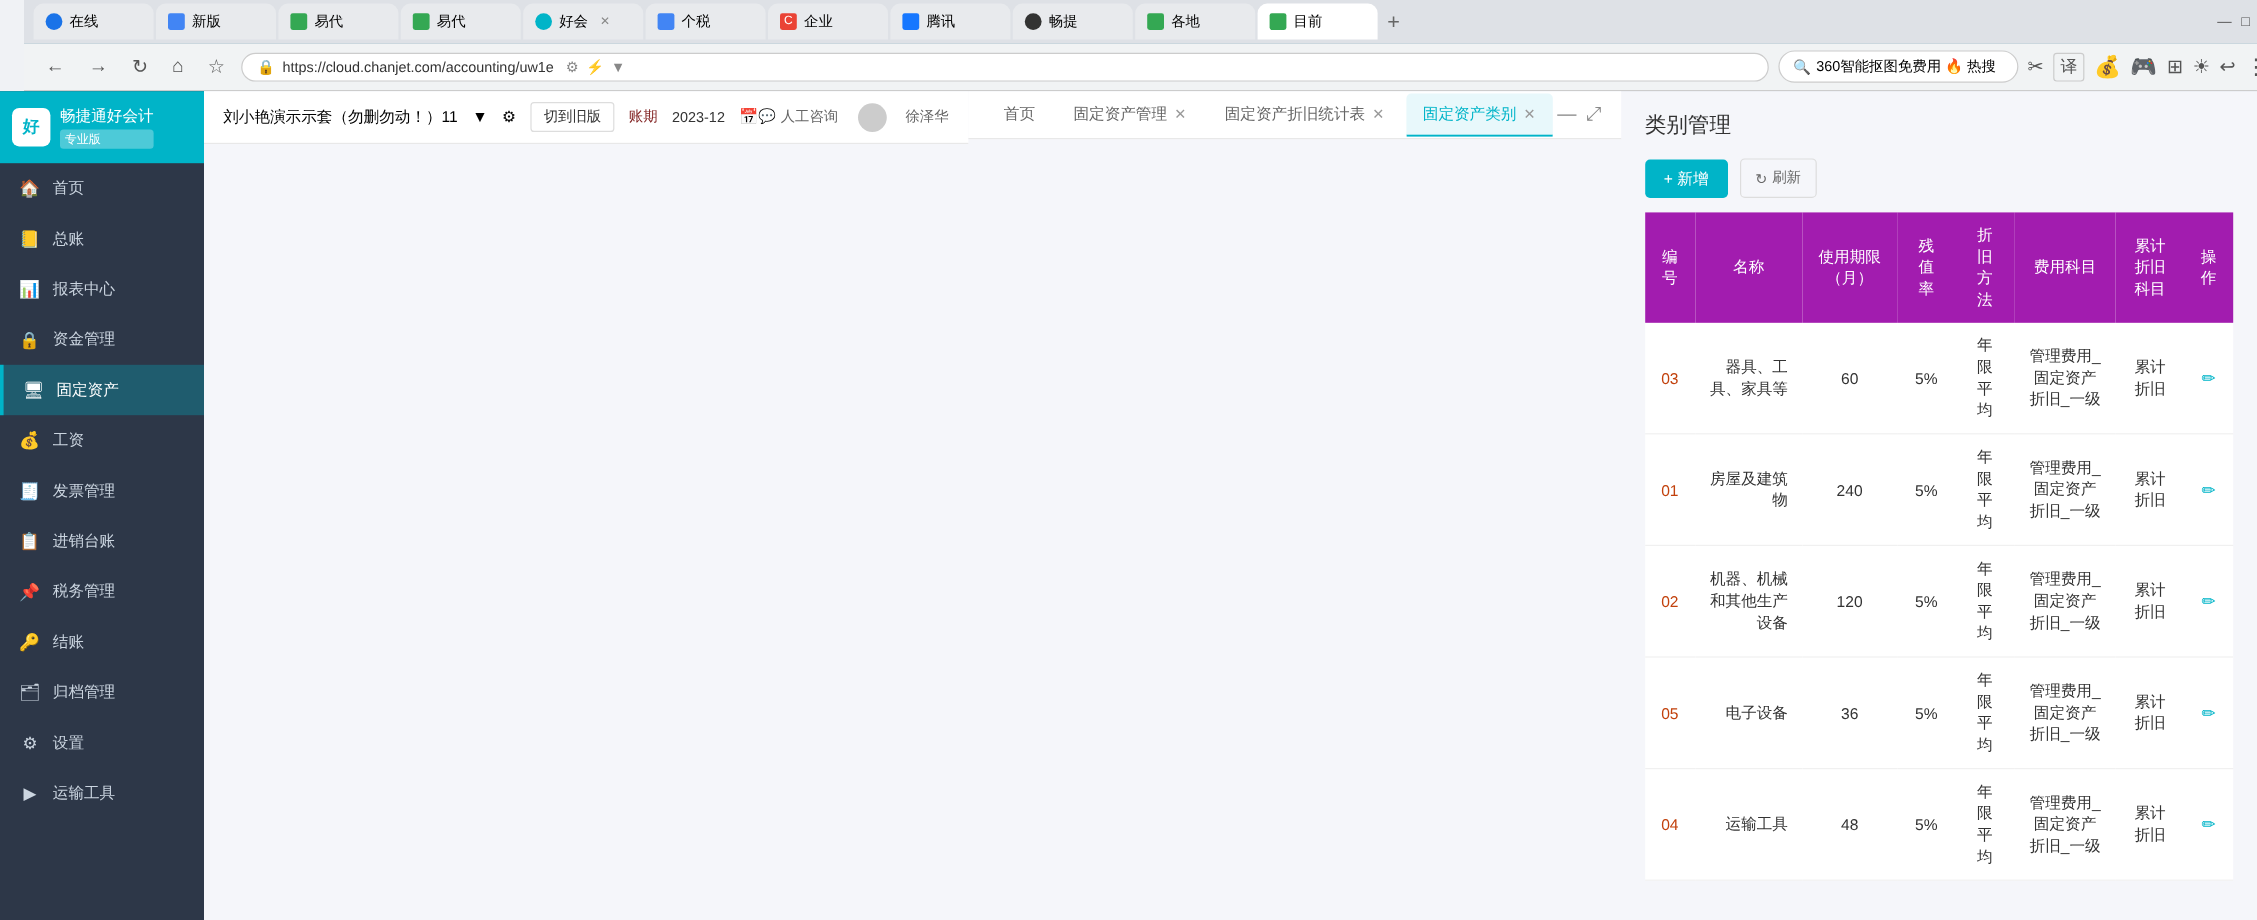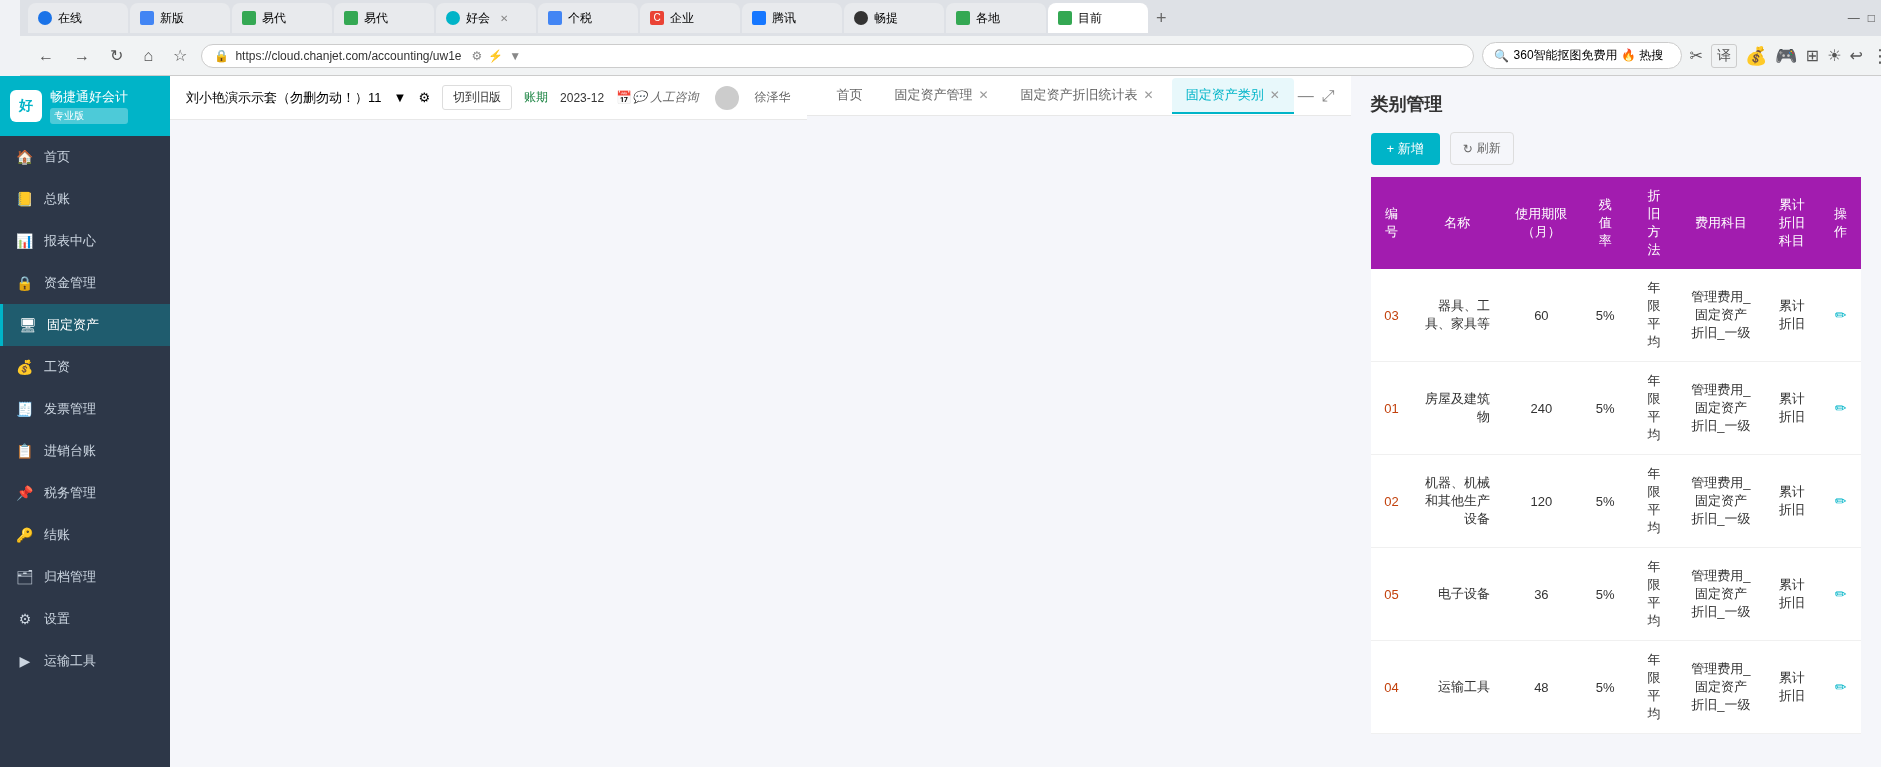--- a/index.html
+++ b/index.html
@@ -31,36 +31,36 @@
     .nav-item { display: flex; align-items: center; padding: 12px 16px; gap: 10px; cursor: pointer; color: #cbd5e0; font-size: 13px; }
     .nav-item.active { background: rgba(0,180,200,0.3); color: #fff; border-left: 3px solid #00b4c8; }
     .nav-item .nav-icon { width: 18px; height: 18px; display: flex; align-items: center; justify-content: center; font-size: 14px; }
 
     
     .main-content { flex: 1; display: flex; flex-direction: row; background: #f5f6fa; overflow: hidden; }
 
     
     .top-bar { background: #fff; border-bottom: 1px solid #e8e8e8; padding: 0 16px; height: 44px; display: flex; align-items: center; justify-content: space-between; }
     .top-bar-left { display: flex; align-items: center; gap: 12px; font-size: 13px; }
-    .period-label { color: #15803d; font-size: 12px; }
+    .period-label { color: #7f1d1d; font-size: 12px; }
     .period-value { color: #333; font-size: 12px; }
     .switch-btn { border: 1px solid #ddd; background: #fff; padding: 3px 10px; border-radius: 3px; font-size: 12px; cursor: pointer; color: #333; }
     .top-bar-right { display: flex; align-items: center; gap: 16px; font-size: 12px; color: #666; }
 
     
     .tab-nav { background: #fff; border-bottom: 1px solid #e8e8e8; display: flex; align-items: center; padding: 0 16px; height: 40px; gap: 4px; }
     .page-tab { display: flex; align-items: center; padding: 8px 14px; font-size: 13px; color: #666; cursor: pointer; border-bottom: 2px solid transparent; gap: 6px; white-space: nowrap; }
     .page-tab.active { color: #00b4c8; border-bottom: 2px solid #00b4c8; background: #e8f8fb; border-radius: 4px 4px 0 0; }
     .page-tab .close-btn { color: #999; font-size: 12px; }
     .tab-controls { margin-left: auto; display: flex; gap: 8px; }
     .tab-ctrl-btn { background: none; border: none; cursor: pointer; color: #888; font-size: 16px; }
 
     
     .content-area { flex: 1; padding: 16px 20px; overflow-y: auto; }
-    .page-title { font-size: 18px; color: #333; font-weight: 700; margin-bottom: 16px; }
+    .page-title { font-size: 18px; color: #333; font-weight: 400; margin-bottom: 16px; }
 
     
     .action-bar { display: flex; align-items: center; margin-bottom: 12px; gap: 10px; }
     .btn-add { background: #00b4c8; color: #fff; border: none; padding: 7px 16px; border-radius: 4px; font-size: 13px; cursor: pointer; display: flex; align-items: center; gap: 4px; }
     .btn-refresh { background: none; border: 1px solid #ddd; padding: 7px 12px; border-radius: 4px; font-size: 12px; cursor: pointer; color: #666; display: flex; align-items: center; gap: 4px; }
 
     
     .data-table { width: 100%; border-collapse: collapse; background: #fff; }
     .data-table th { background: #a21caf; color: #fff; padding: 10px 12px; font-size: 13px; font-weight: 500; text-align: center; border: none; }
     .data-table td { padding: 10px 12px; border-bottom: 1px solid #f0f0f0; font-size: 13px; color: #333; text-align: center; }
@@ -230,21 +230,21 @@
       <div class="top-bar-left">
         <span>刘小艳演示示套（勿删勿动！）11</span>
         <span style="cursor:pointer;">▼</span>
         <span style="cursor:pointer;">⚙</span>
         <button class="switch-btn">切到旧版</button>
         <span class="period-label">账期</span>
         <span class="period-value">2023-12</span>
         <span style="cursor:pointer;">📅</span>
       </div>
       <div class="top-bar-right">
-        <span style="cursor:pointer;font-style:italic;">💬 <span>人工咨询</span></span>
+        <span style="cursor:pointer;">💬 <span>人工咨询</span></span>
         <span style="width:24px;height:24px;background:#ccc;border-radius:50%;display:inline-block;vertical-align:middle;"></span>
         <span>徐泽华</span>
       </div>
     </div>
 
     <div class="tab-nav">
       <div class="page-tab">
         <span>首页</span>
       </div>
       <div class="page-tab">

